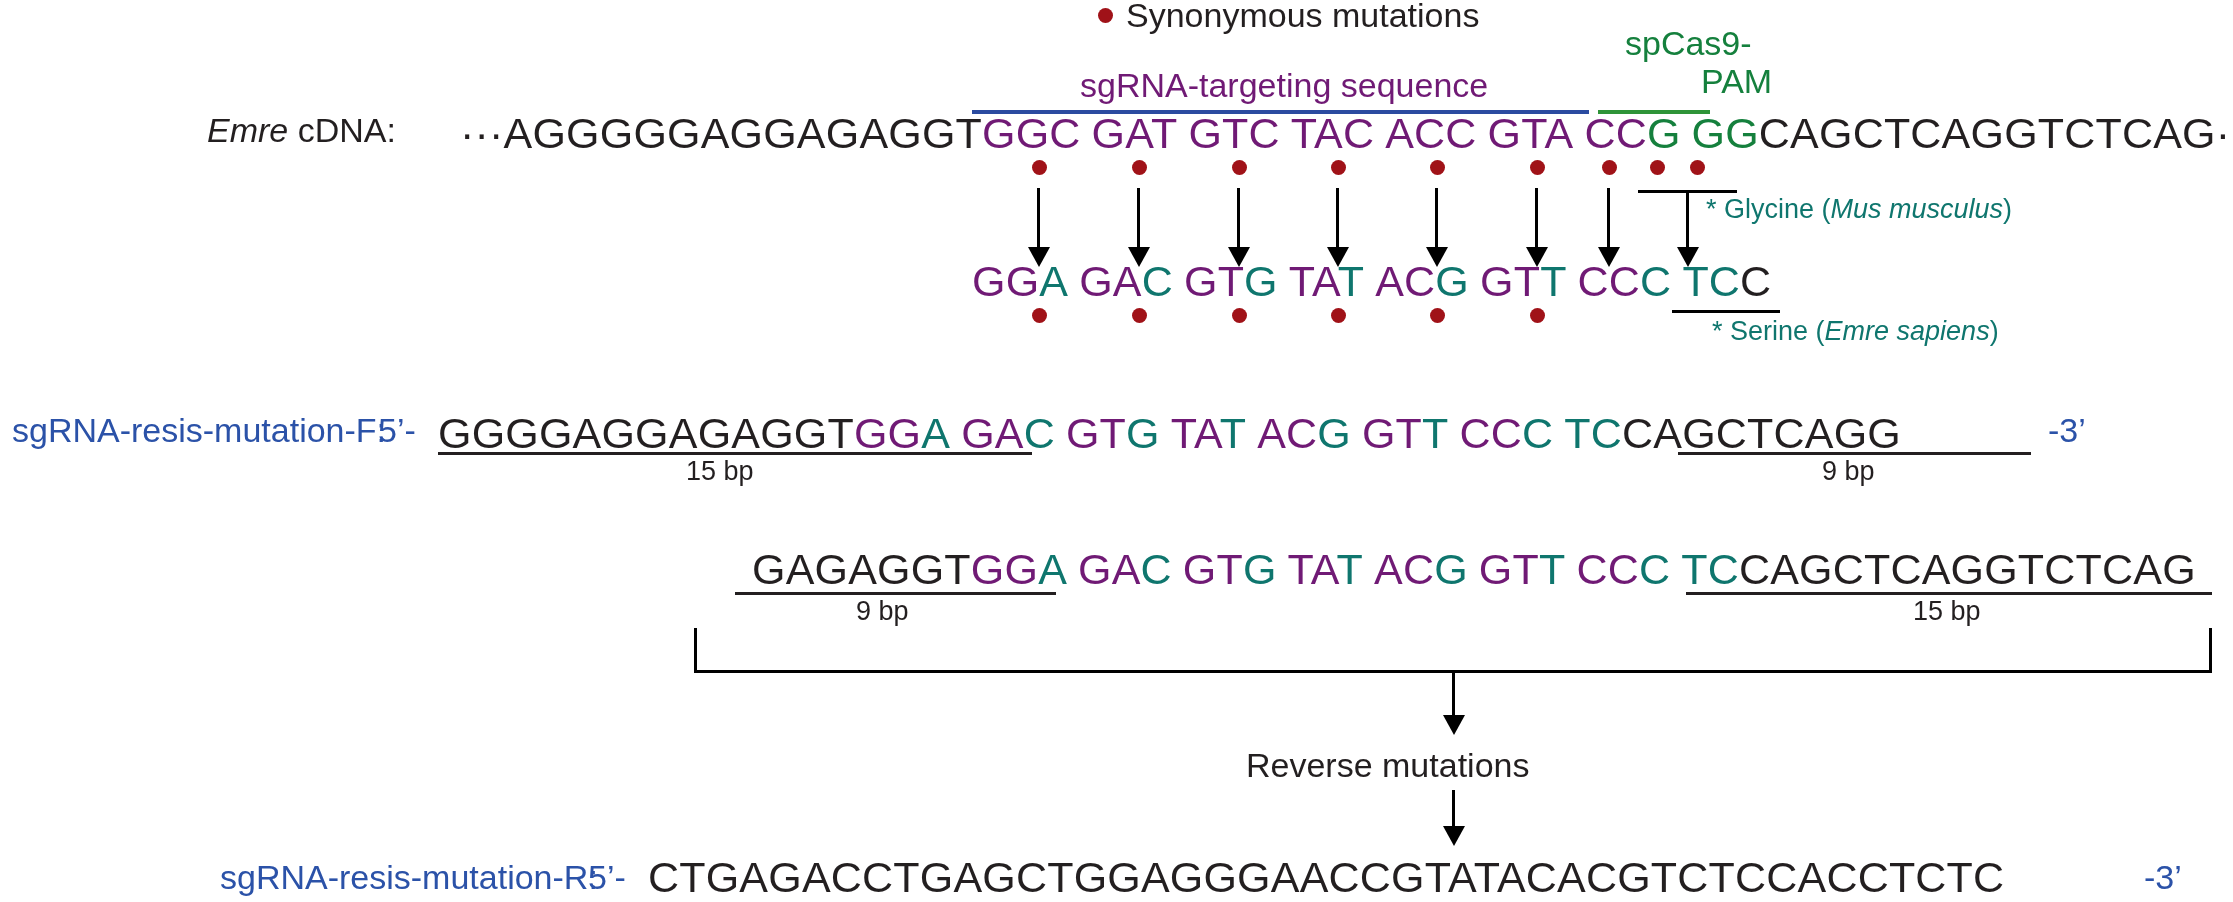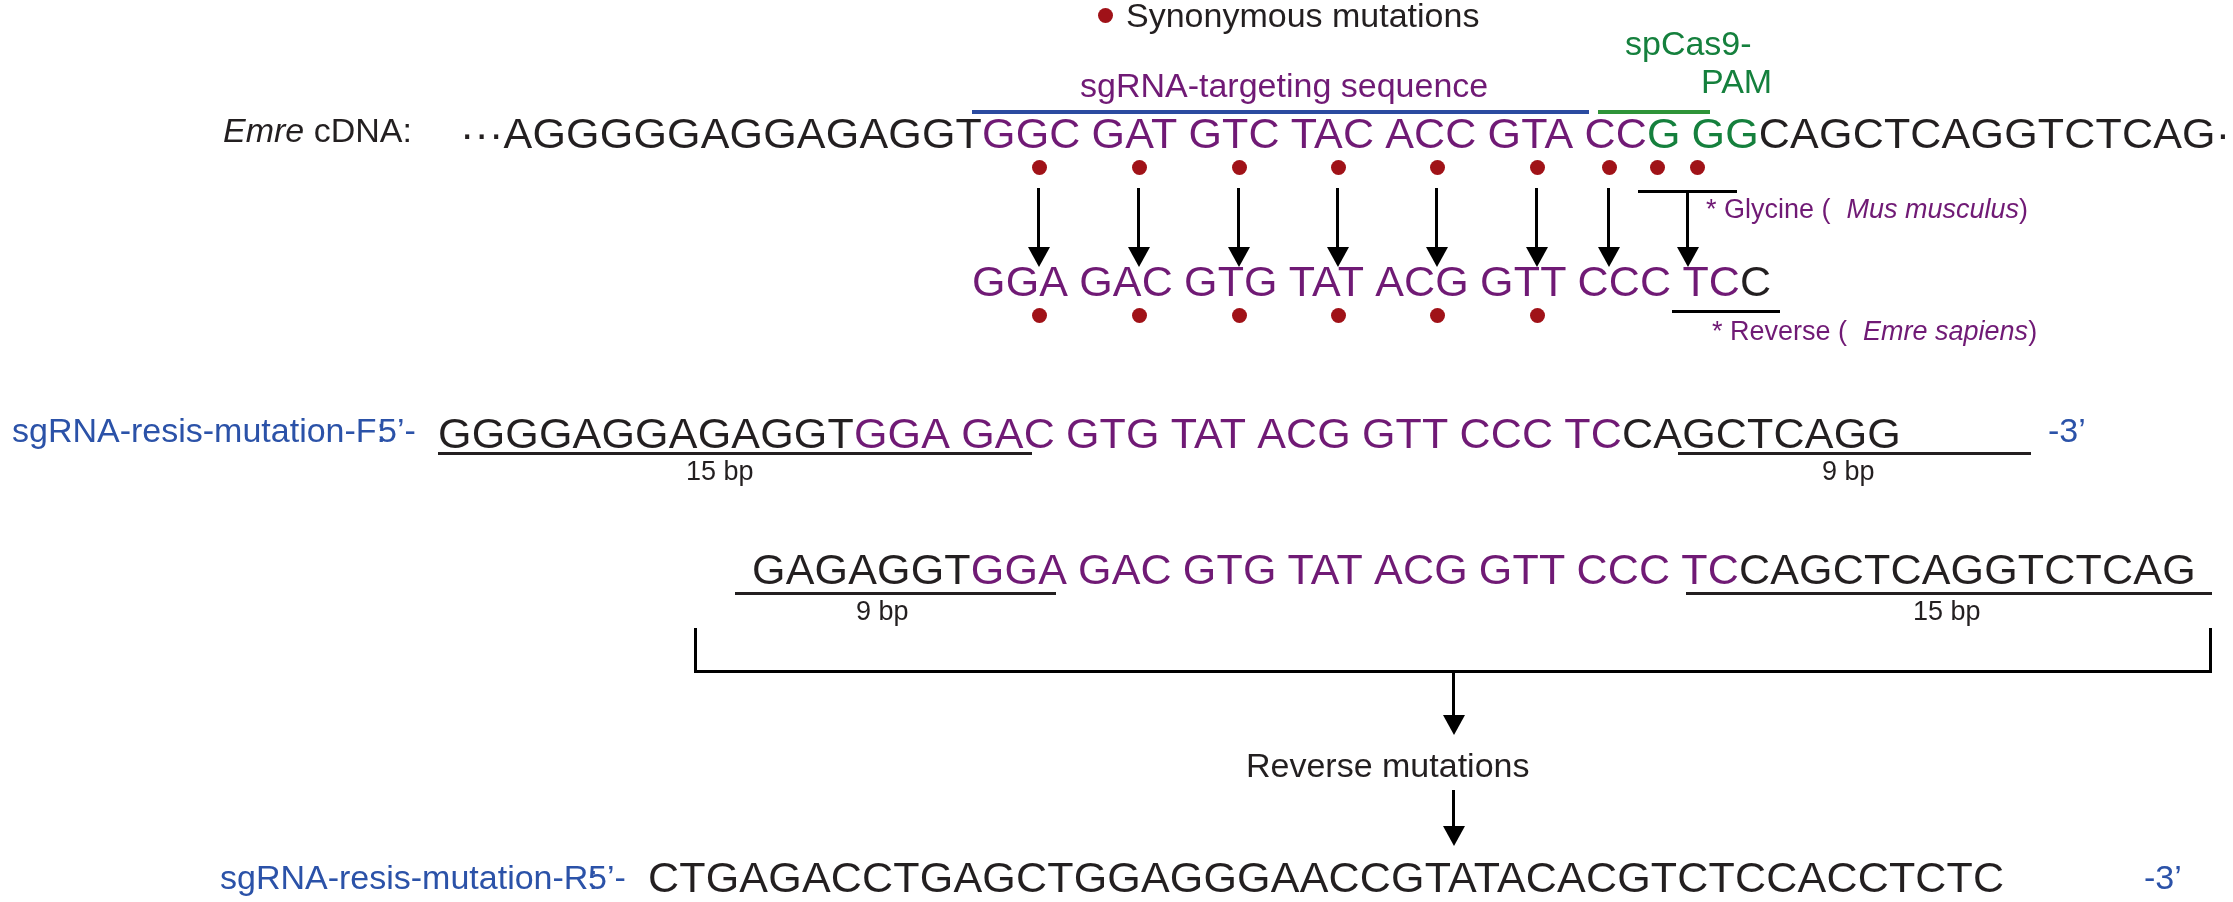--- a/index.html
+++ b/index.html
@@ -6,25 +6,25 @@
   body{
     width:2233px;height:902px;position:relative;overflow:hidden;
     font-family:"Liberation Sans","DejaVu Sans",sans-serif;
     color:#231f20;
   }
   .abs{position:absolute;white-space:nowrap;}
   .seq{font-size:43px;letter-spacing:0.2px;line-height:1;}
   .blue{color:#701a75;}
   .bluetxt{color:#2b52a8;}
   .green{color:#15803d;}
-  .red{color:#701a75;}
+  .red{color:#0f766e;}
   .black{color:#231f20;}
   .lbl{font-size:34px;line-height:1;}
   .small{font-size:27px;line-height:1;}
-  .ital{font-style:italic;margin-left:16px;}
+  .ital{font-style:italic;}
   .underbar{position:absolute;background:#231f20;height:3px;}
   .bluebar{position:absolute;background:#2b4ba0;height:4px;}
   .greenbar{position:absolute;background:#2e9438;height:4px;}
   .dot{position:absolute;width:15px;height:15px;border-radius:50%;background:#a01218;}
   .vline{position:absolute;background:#000;width:3px;}
   .hline{position:absolute;background:#000;height:3px;}
   .arrowhead{position:absolute;width:0;height:0;border-left:11px solid transparent;border-right:11px solid transparent;border-top:20px solid #000;}
   .sp{display:inline-block;width:11px;}
 </style>
 </head>
@@ -87,21 +87,21 @@
 
 <div class="dot" style="left:1032px;top:308px;"></div>
 <div class="dot" style="left:1132px;top:308px;"></div>
 <div class="dot" style="left:1232px;top:308px;"></div>
 <div class="dot" style="left:1331px;top:308px;"></div>
 <div class="dot" style="left:1430px;top:308px;"></div>
 <div class="dot" style="left:1530px;top:308px;"></div>
 
 <div class="hline" style="left:1672px;top:310px;width:108px;"></div>
 <div class="abs small red" style="left:1712px;top:318px;">
-  <span>* Reverse (</span><span class="ital">Emre sapiens</span><span>)</span>
+  <span>* Serine (</span><span class="ital">Emre sapiens</span><span>)</span>
 </div>
 
 <div class="abs lbl bluetxt" style="left:12px;top:413px;">
   <span>sgRNA-resis-mutation-F:</span>
 </div>
 <div class="abs lbl bluetxt" style="left:378px;top:413px;">5’-</div>
 
 <div class="abs seq" style="left:438px;top:412px;">
   <span class="black">GGGGAGGAGAGGT</span><span class="blue">GG</span><span class="red">A</span><span class="sp"></span><span class="blue">GA</span><span class="red">C</span><span class="sp"></span><span class="blue">GT</span><span class="red">G</span><span class="sp"></span><span class="blue">TA</span><span class="red">T</span><span class="sp"></span><span class="blue">AC</span><span class="red">G</span><span class="sp"></span><span class="blue">GT</span><span class="red">T</span><span class="sp"></span><span class="blue">CC</span><span class="red">C</span><span class="sp"></span><span class="red">TC</span><span class="black">CAGCTCAGG</span>
 </div>

